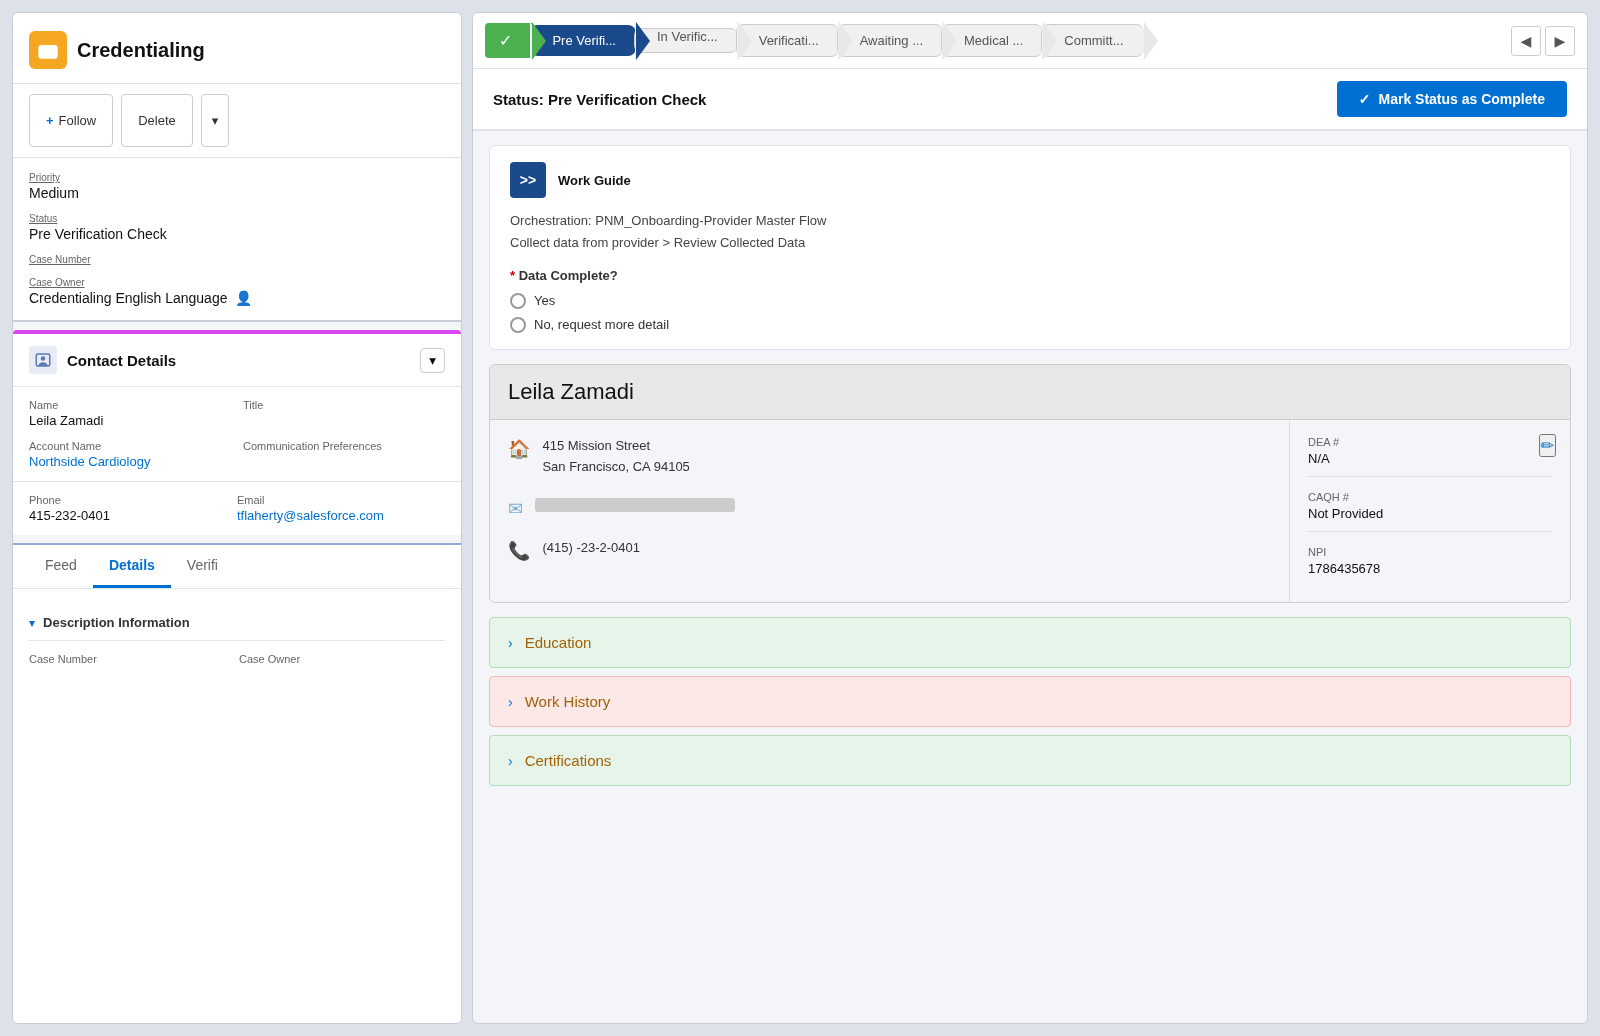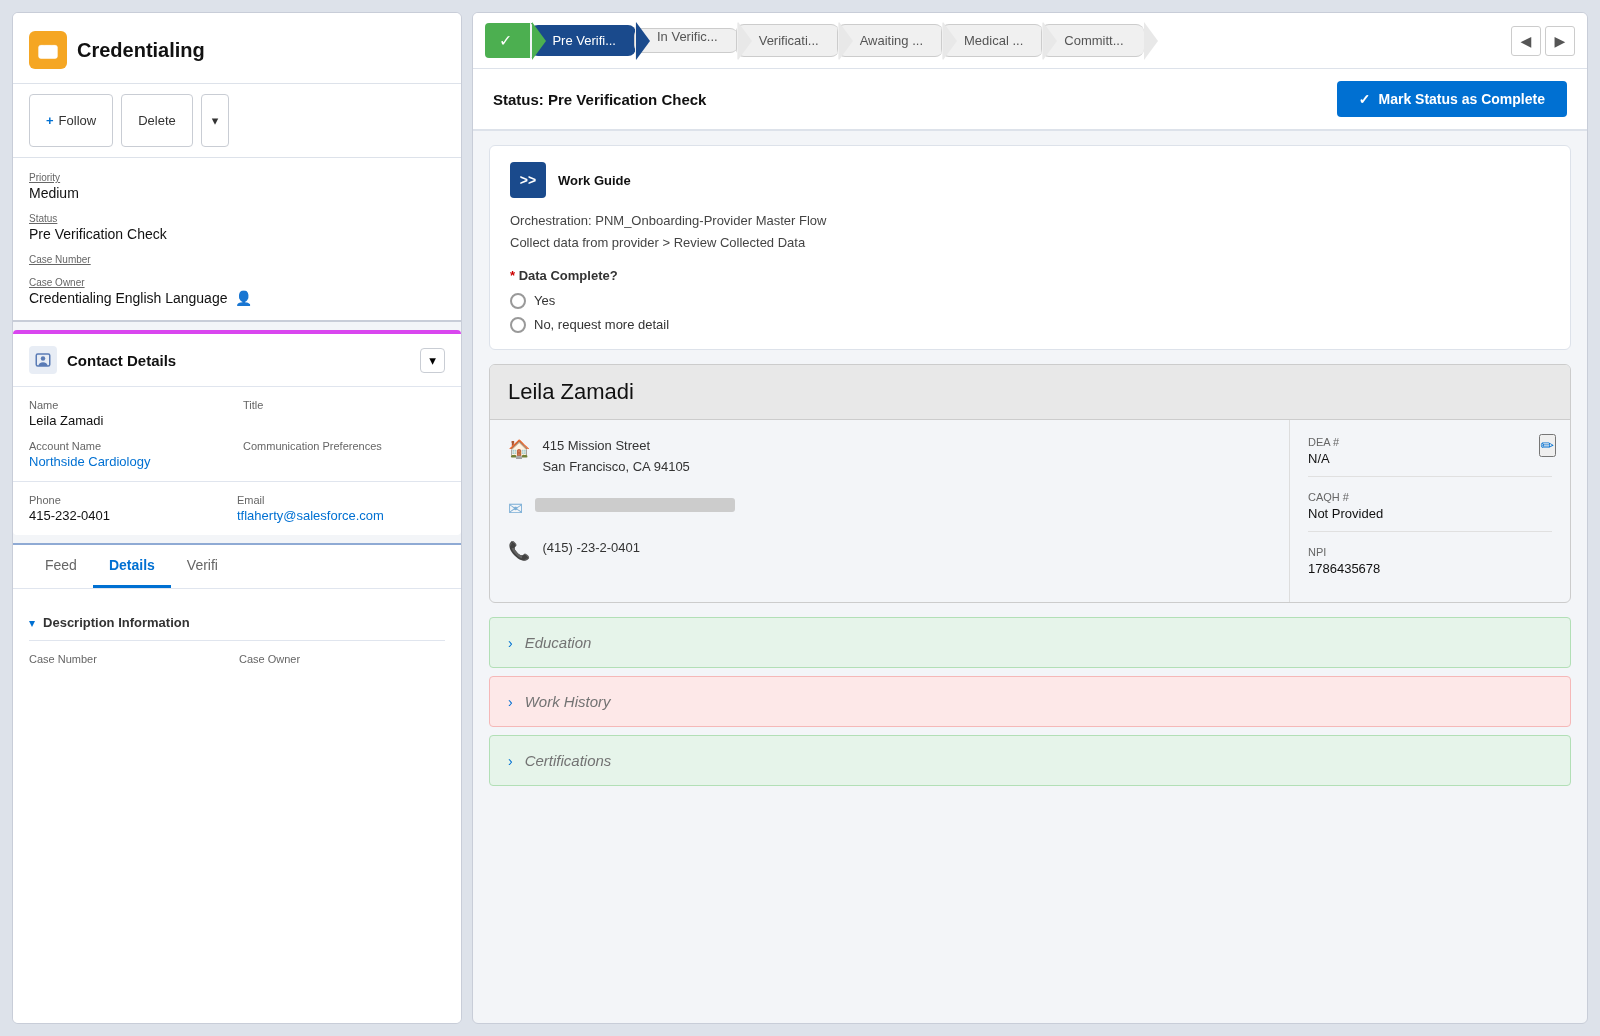--- a/index.html
+++ b/index.html
@@ -132,21 +132,21 @@
     .provider-field-label { font-size: 11px; color: #666; margin-bottom: 3px; }
     .provider-field-value { font-size: 13px; color: #111; }
 
     
     .accordion-sections { margin: 0 16px 14px; display: flex; flex-direction: column; gap: 8px; }
     .accordion-item { border-radius: 4px; overflow: hidden; }
     .accordion-item.green { background: #e6f4ea; border: 1px solid #b2dfb6; }
     .accordion-item.red { background: #fde8e8; border: 1px solid #f5b8b8; }
     .accordion-header { display: flex; align-items: center; gap: 12px; padding: 16px 18px; cursor: pointer; }
     .accordion-chevron { color: #0070d2; font-size: 14px; }
-    .accordion-label { font-size: 15px; font-weight: 500; color: #737373; font-style: italic; }
+    .accordion-label { font-size: 15px; font-weight: 500; color: #a16207; }
 
     .right-scroll { flex: 1; overflow-y: auto; }
   </style>
 </head>
 <body>
 
 <div class="outer-wrapper">
 
   <div class="left-panel">
 

